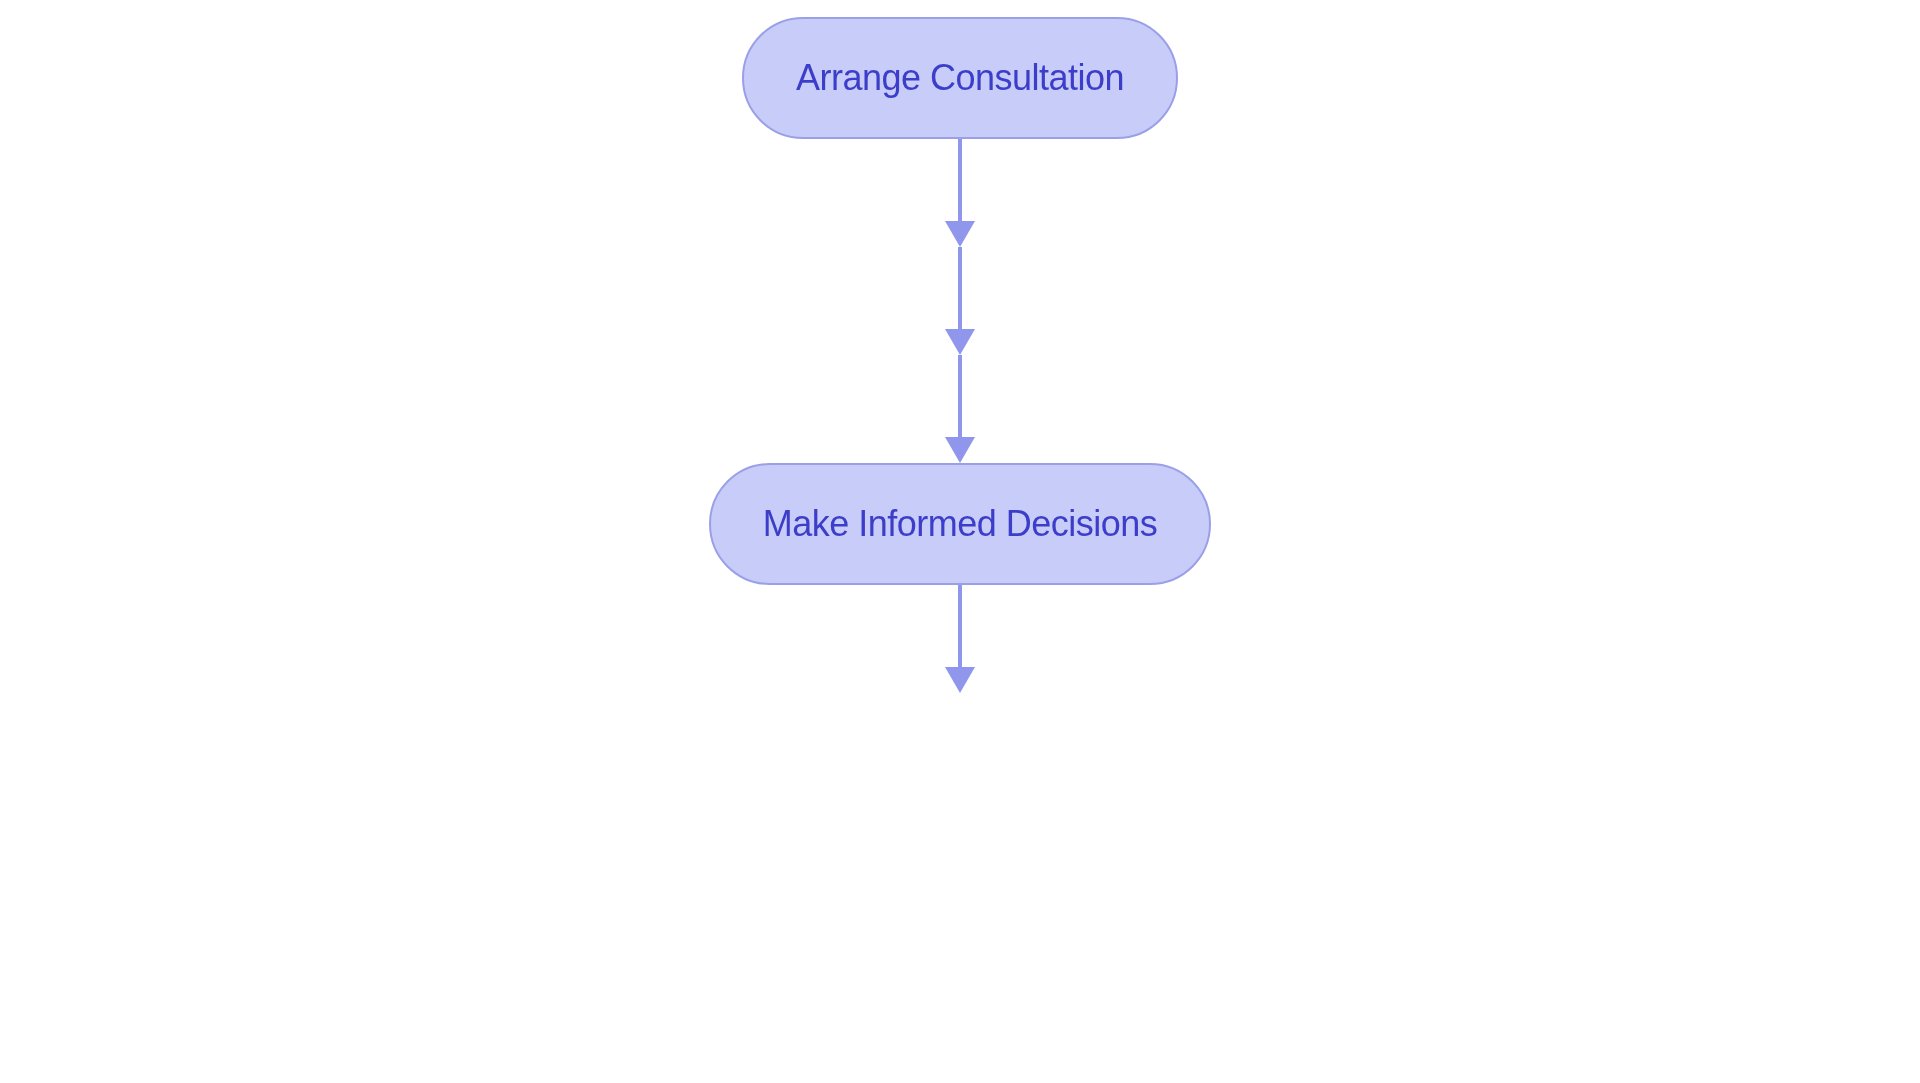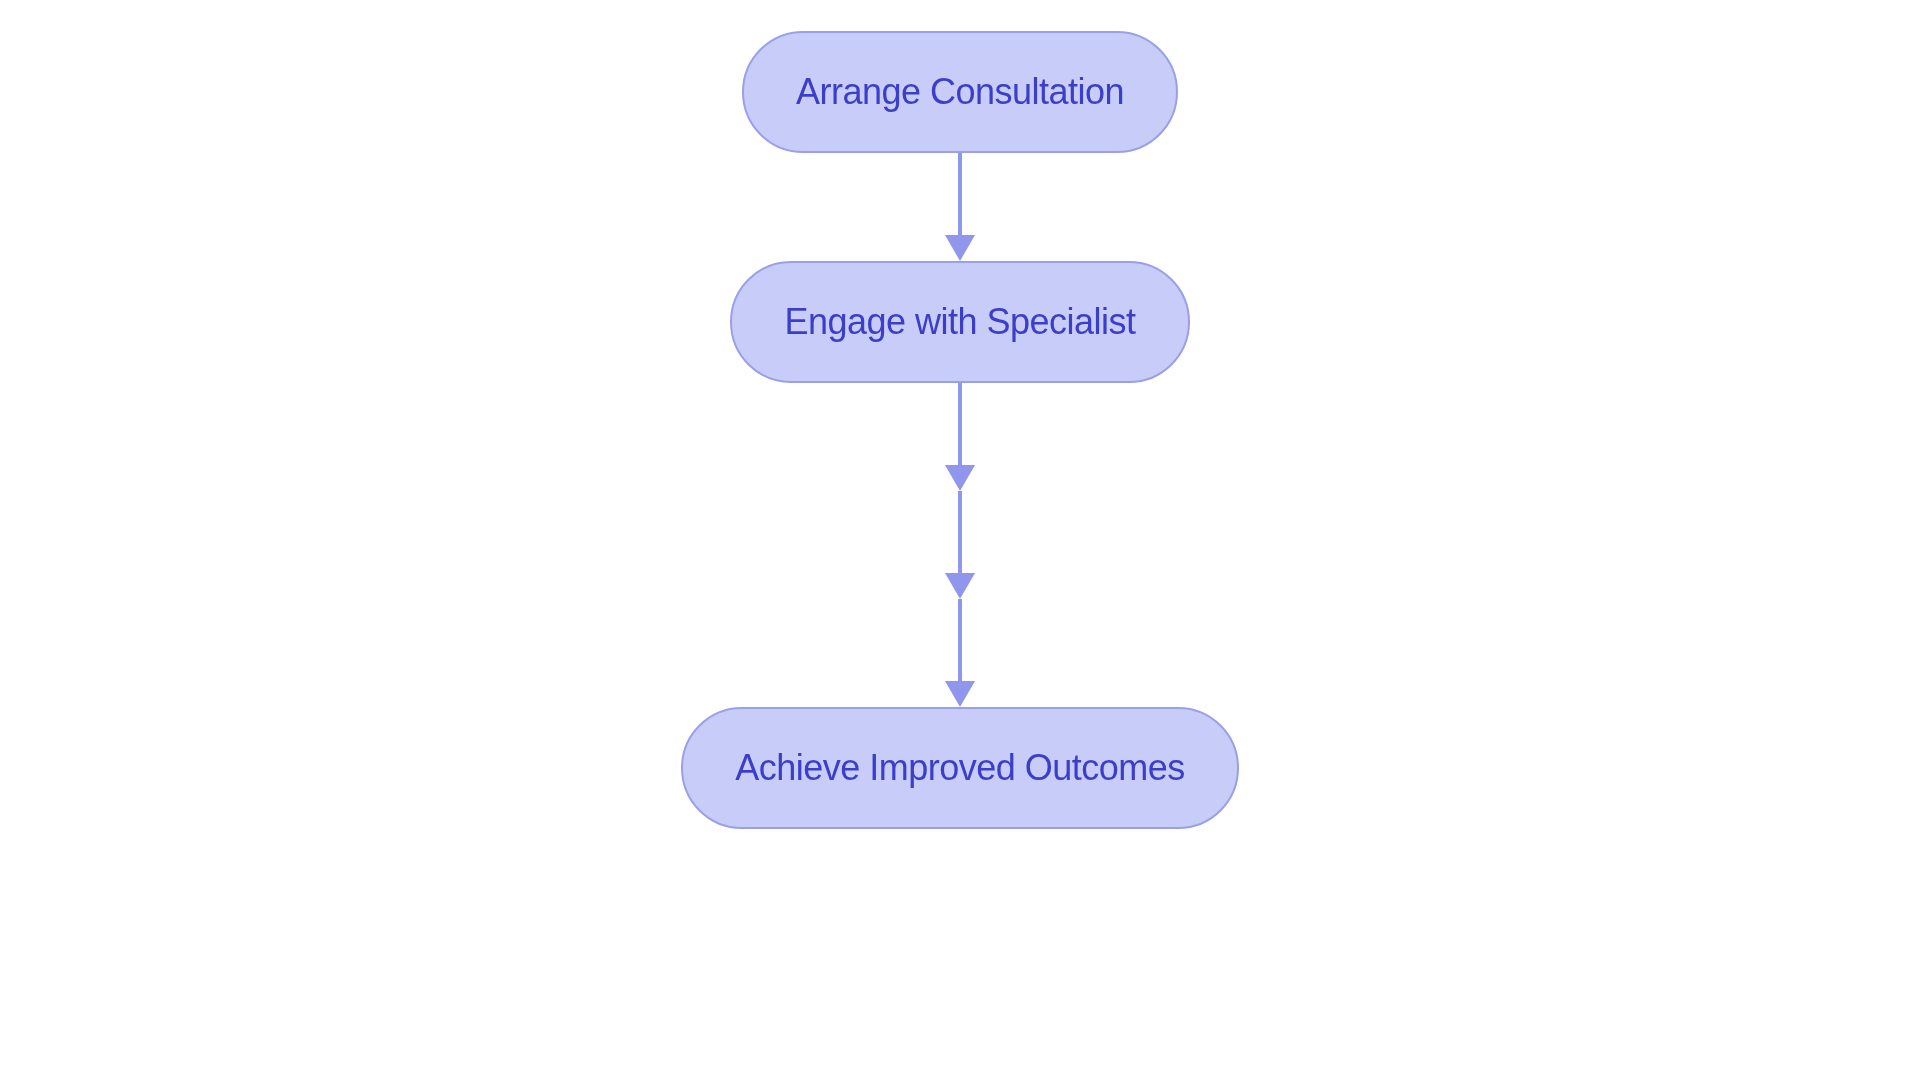--- a/index.html
+++ b/index.html
@@ -11,21 +11,21 @@
   }
   *{margin:0;padding:0;box-sizing:border-box;}
   html,body{width:1920px;height:1083px;overflow:hidden;}
   body{
     background:var(--bg);
     font-family:"Liberation Sans", sans-serif;
   }
   .canvas{
     width:1920px;height:1083px;
     display:flex;flex-direction:column;align-items:center;
-    padding-top:31px;
+    padding-top:17px;
   }
   .flow-node{
     height:122px;
     min-width:280px;
     padding:0 52px;
     border-radius:61px;
     background:var(--node-fill);
     border:2.5px solid var(--node-border);
     display:flex;align-items:center;justify-content:center;
     color:var(--node-text);
@@ -59,38 +59,35 @@
 
   <div class="flow-node">
     <span>Arrange Consultation</span>
   </div>
 
   <div class="flow-arrow">
     <div class="arrow-line"></div>
     <div class="arrow-head"></div>
   </div>
 
-  <div class="flow-node">
-    <span>Engage with Specialist</span>
-  </div>
-
-  <div class="flow-arrow">
-    <div class="arrow-line"></div>
-    <div class="arrow-head"></div>
-  </div>
-
 
   <div class="flow-arrow">
     <div class="arrow-line"></div>
     <div class="arrow-head"></div>
   </div>
 
 
   <div class="flow-arrow">
     <div class="arrow-line"></div>
     <div class="arrow-head"></div>
   </div>
 
   <div class="flow-node">
-    <span>Achieve Improved Outcomes</span>
+    <span>Make Informed Decisions</span>
   </div>
+
+  <div class="flow-arrow">
+    <div class="arrow-line"></div>
+    <div class="arrow-head"></div>
+  </div>
+
 
 </div>
 
 </body></html>

